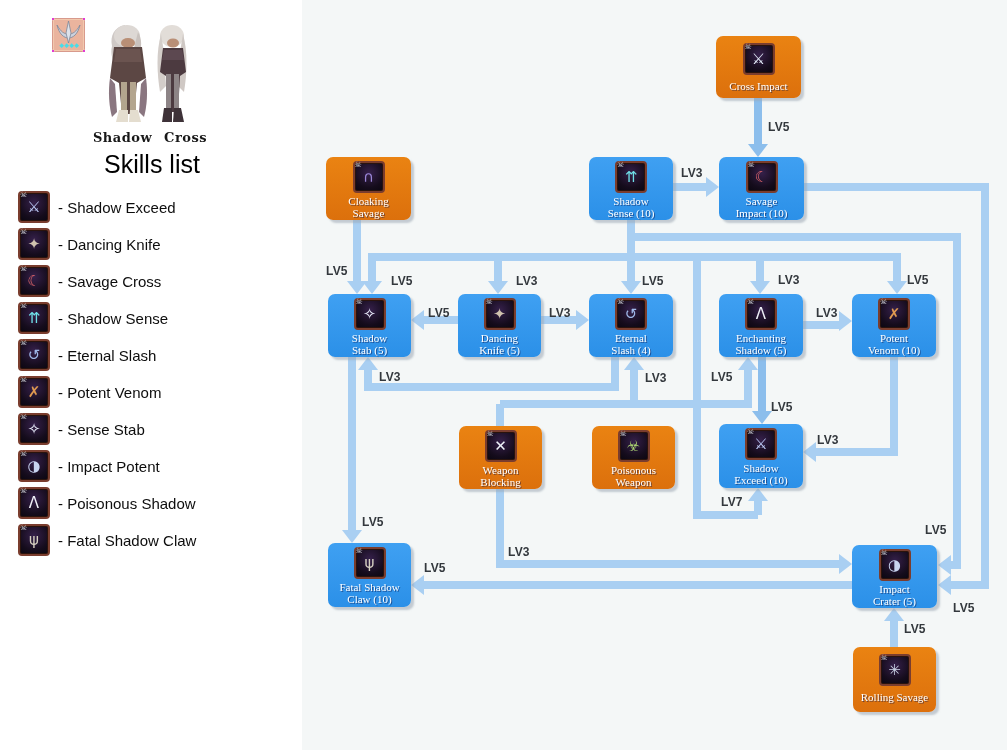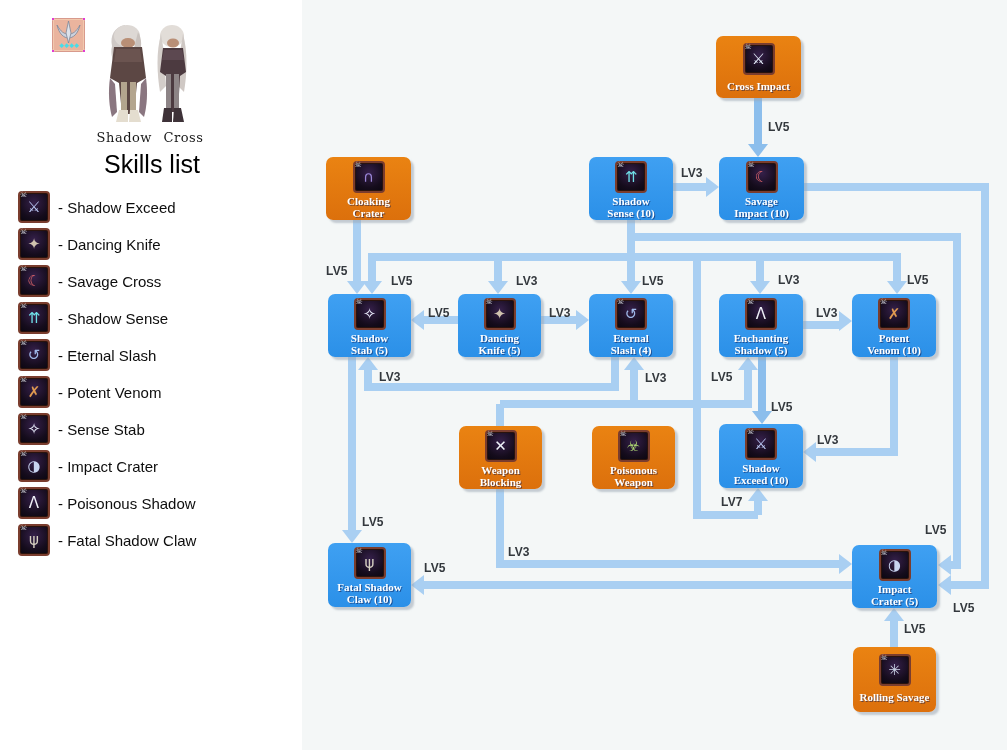--- a/index.html
+++ b/index.html
@@ -7,21 +7,21 @@
     width:1007px;height:750px;position:relative;overflow:hidden;
     background:#ffffff;
     font-family:"Liberation Sans",sans-serif;
   }
   #canvas-bg{position:absolute;left:302px;top:0;width:705px;height:750px;background:#f4f7f7;}
   #diagram{position:absolute;left:0;top:0;width:1007px;height:750px;}
 
   
   #class-label{
     position:absolute;left:60px;top:130px;width:180px;text-align:center;
-    font-family:"DejaVu Serif",serif;font-weight:normal;font-size:13px;color:#181818;
+    font-family:"DejaVu Serif",serif;font-weight:bold;font-size:13px;color:#181818;
     word-spacing:7px;letter-spacing:.5px;
   }
   #page-title{
     position:absolute;left:52px;top:150px;width:200px;text-align:center;
     font-size:25px;color:#000;font-family:"Liberation Sans",sans-serif;
   }
   #skills-list{position:absolute;left:18px;top:191px;}
   .skill-row{display:flex;align-items:center;height:32px;margin-bottom:5px;}
   .skill-row .row-label{margin-left:8px;font-size:15px;color:#0d0d0d;}
 
@@ -44,21 +44,21 @@
     position:absolute;border-radius:7px;z-index:3;box-sizing:border-box;
     display:flex;flex-direction:column;align-items:center;
     box-shadow:3px 3px 2px rgba(155,165,178,.55);
     cursor:pointer;
   }
   .node.skill{background:linear-gradient(180deg,#3fa0f2 0%,#2b90e8 100%);}
   .node.prereq{background:linear-gradient(180deg,#ea8312 0%,#dc700c 100%);}
   .node .sicon{margin-top:4px;}
   .node .node-label{
     margin-top:2px;text-align:center;white-space:pre-line;
-    font-family:"Liberation Serif",serif;font-weight:bold;
+    font-family:"Liberation Serif",serif;font-weight:normal;
     font-size:11px;line-height:12px;color:#ffffff;
     text-shadow:1px 1px 0 rgba(15,25,80,.55);
   }
   .node.one-line .sicon{margin-top:7px;}
   .node.one-line .node-label{margin-top:5px;}
 
   
   .seg{position:absolute;z-index:1;}
   .arr{position:absolute;z-index:2;width:0;height:0;border:0 solid transparent;}
   .lv{
@@ -172,21 +172,21 @@
         <span class="skull">☠</span>
         <span class="glyph" style="color: rgb(238, 242, 255);">✧</span>
       </div>
       <span class="row-label">- Sense Stab</span>
     </div>
     <div class="skill-row">
       <div class="sicon" style="width: 28px; height: 28px; flex: 0 0 28px;">
         <span class="skull">☠</span>
         <span class="glyph" style="color: rgb(200, 212, 240);">◑</span>
       </div>
-      <span class="row-label">- Impact Crater</span>
+      <span class="row-label">- Impact Potent</span>
     </div>
     <div class="skill-row">
       <div class="sicon" style="width: 28px; height: 28px; flex: 0 0 28px;">
         <span class="skull">☠</span>
         <span class="glyph" style="color: rgb(240, 242, 248);">Λ</span>
       </div>
       <span class="row-label">- Poisonous Shadow</span>
     </div>
     <div class="skill-row">
       <div class="sicon" style="width: 28px; height: 28px; flex: 0 0 28px;">
@@ -286,21 +286,21 @@
         <span class="glyph" style="color: rgb(223, 230, 244);">⚔</span>
       </div>
       <div class="node-label">Cross Impact</div>
     </div>
     <div class="node prereq" style="left: 326px; top: 157px; width: 85px; height: 63px;">
       <div class="sicon" style="width: 28px; height: 28px; flex: 0 0 28px;">
         <span class="skull">☠</span>
         <span class="glyph" style="color: rgb(155, 134, 216);">∩</span>
       </div>
       <div class="node-label">Cloaking
-Crater</div>
+Savage</div>
     </div>
     <div class="node skill" style="left: 589px; top: 157px; width: 84px; height: 63px;">
       <div class="sicon" style="width: 28px; height: 28px; flex: 0 0 28px;">
         <span class="skull">☠</span>
         <span class="glyph" style="color: rgb(111, 224, 232);">⇈</span>
       </div>
       <div class="node-label">Shadow
 Sense (10)</div>
     </div>
     <div class="node skill" style="left: 719px; top: 157px; width: 85px; height: 63px;">

